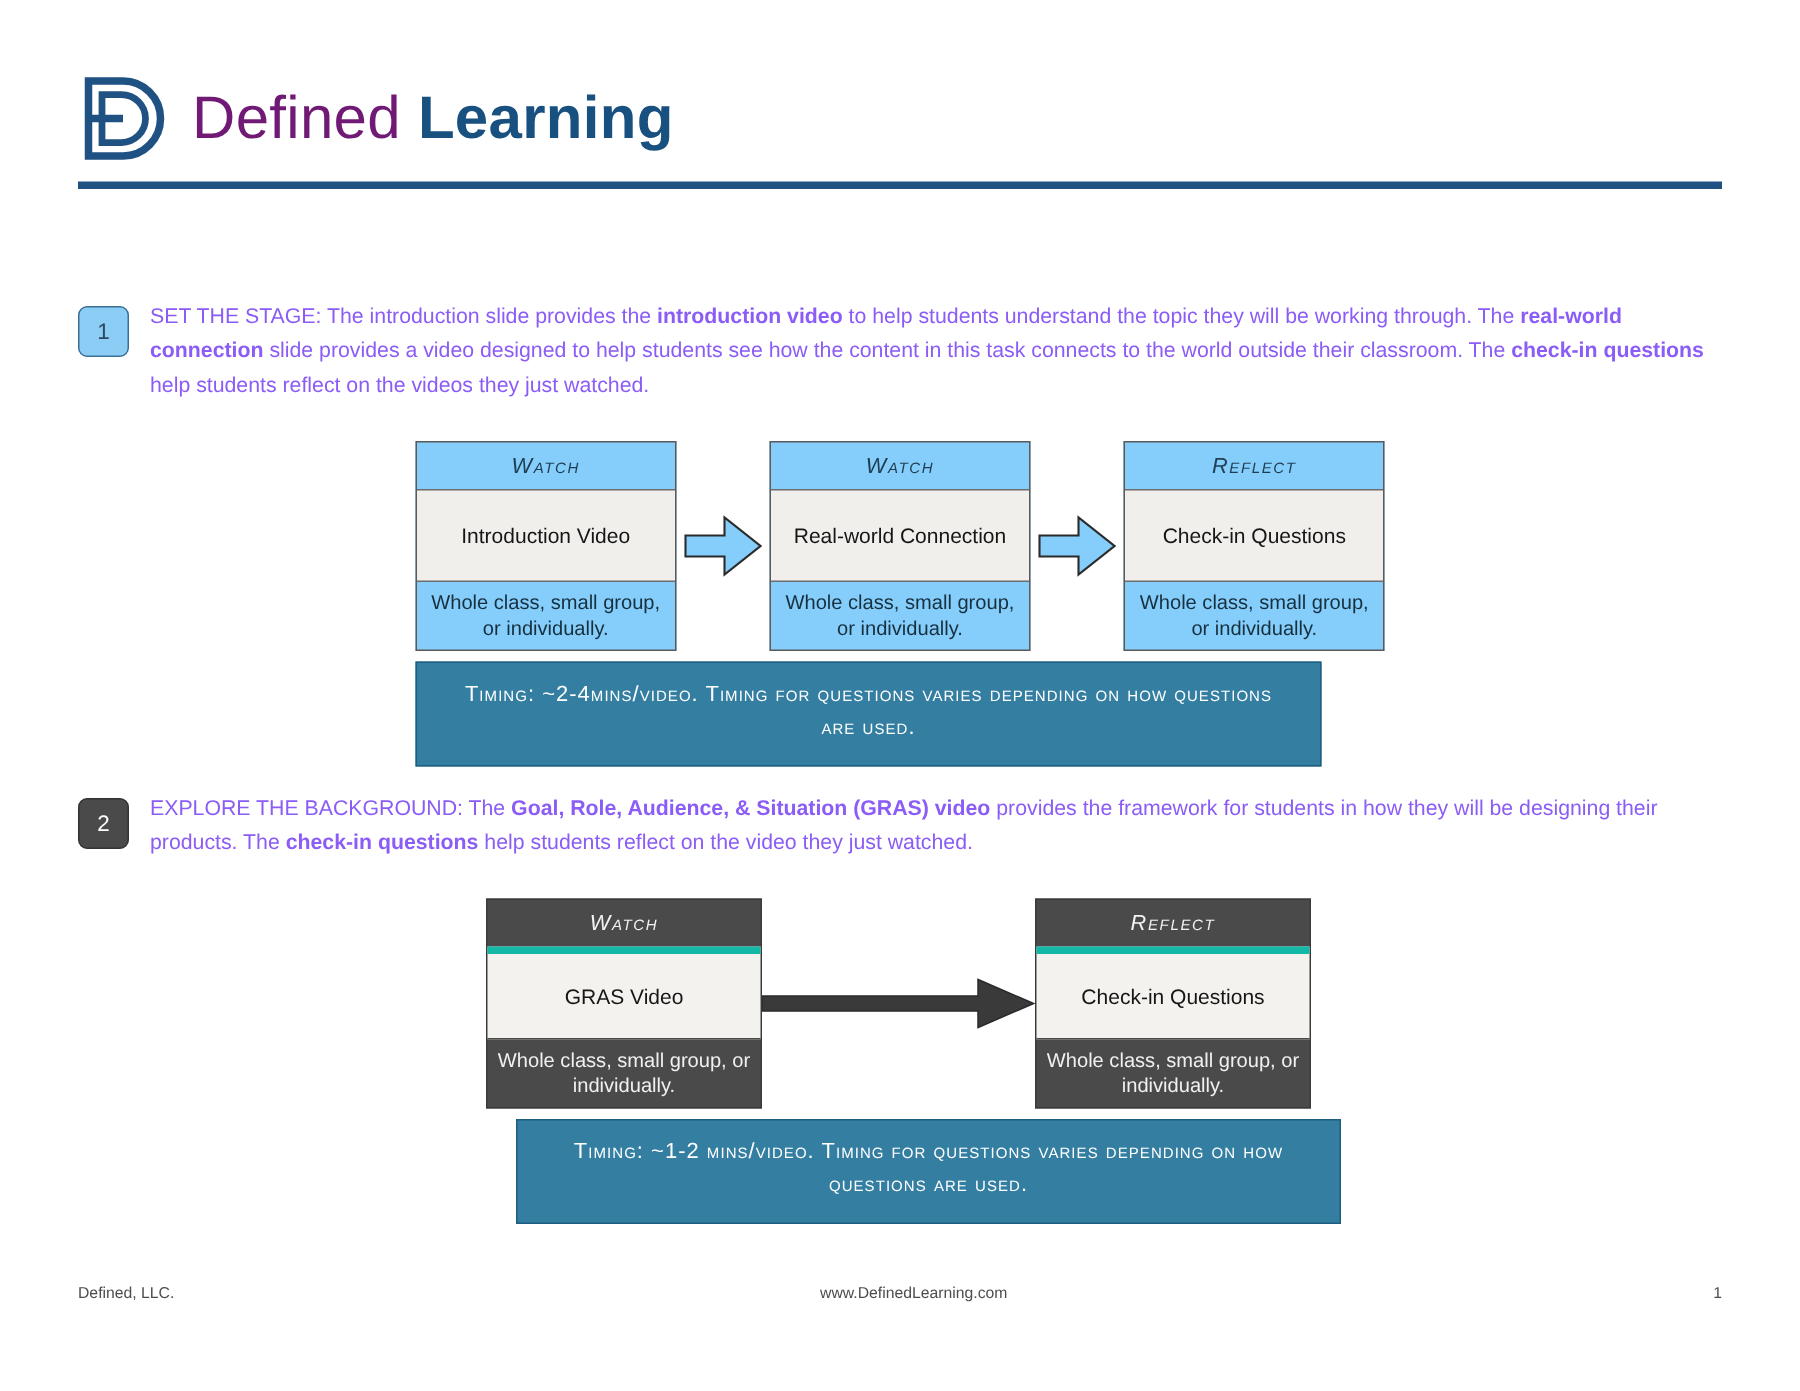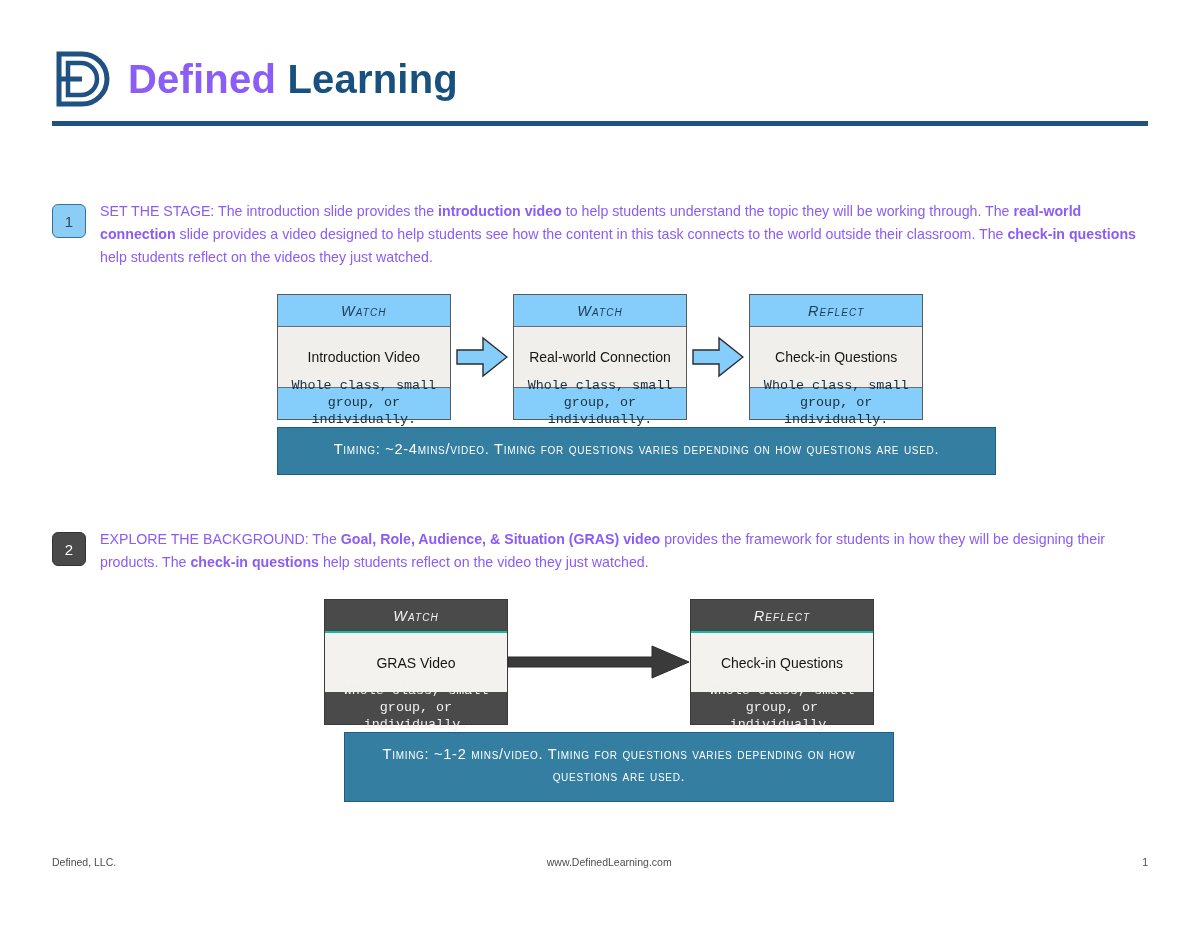--- a/index.html
+++ b/index.html
@@ -37,21 +37,21 @@
     height: 62px;
     flex: 0 0 auto;
   }
   .logo-text {
     font-size: 40px;
     letter-spacing: 0.2px;
     color: #225588;
     white-space: nowrap;
     line-height: 1;
   }
-  .logo-text .light { font-weight: 700; color: #8b5cf6; }
+  .logo-text .light { font-weight: 400; color: #701a75; }
   .logo-text .bold  { font-weight: 700; color: #18507f; }
 
   .rule {
     position: absolute;
     left: 52px;
     top: 121px;
     width: 1096px;
     height: 5px;
     background: #1f5182;
   }
@@ -161,35 +161,34 @@
     display: flex;
     align-items: center;
     justify-content: center;
     font-size: 14px;
     color: #161616;
     text-align: center;
     padding: 0 6px;
     box-sizing: border-box;
   }
   .card-dark .card-body {
-    border-top: 2px solid #14b8a6;
+    border-top: 5px solid #14b8a6;
     border-bottom: 1px solid #4a4a4a;
     background: #f3f2ee;
   }
   .card-foot {
-    height: 31px;
+    height: 45px;
     display: flex;
     align-items: center;
     justify-content: center;
     text-align: center;
     font-size: 13.4px;
     line-height: 1.25;
     padding: 0 5px;
     box-sizing: border-box;
-    font-family: Liberation Mono, monospace;
   }
   .card-blue .card-foot { color: #17303f; }
   .card-dark .card-foot { color: #f0f0f0; }
 
   
   .arrow-cell {
     display: flex;
     align-items: center;
     justify-content: center;
   }
@@ -203,21 +202,21 @@
     border: 1px solid #1f5e80;
     color: #ffffff;
     font-variant: small-caps;
     letter-spacing: 0.7px;
     font-size: 14.6px;
     line-height: 1.5;
     text-align: center;
     padding: 11px 24px 13px 24px;
     box-sizing: border-box;
   }
-  .flow-1 .timing { width: 719px; }
+  .flow-1 .timing { width: 604px; }
   .flow-2 .timing { width: 550px; margin-left: 20px; }
 
   
   .footer {
     position: absolute;
     left: 52px;
     top: 856px;
     width: 1096px;
     display: flex;
     align-items: flex-start;

